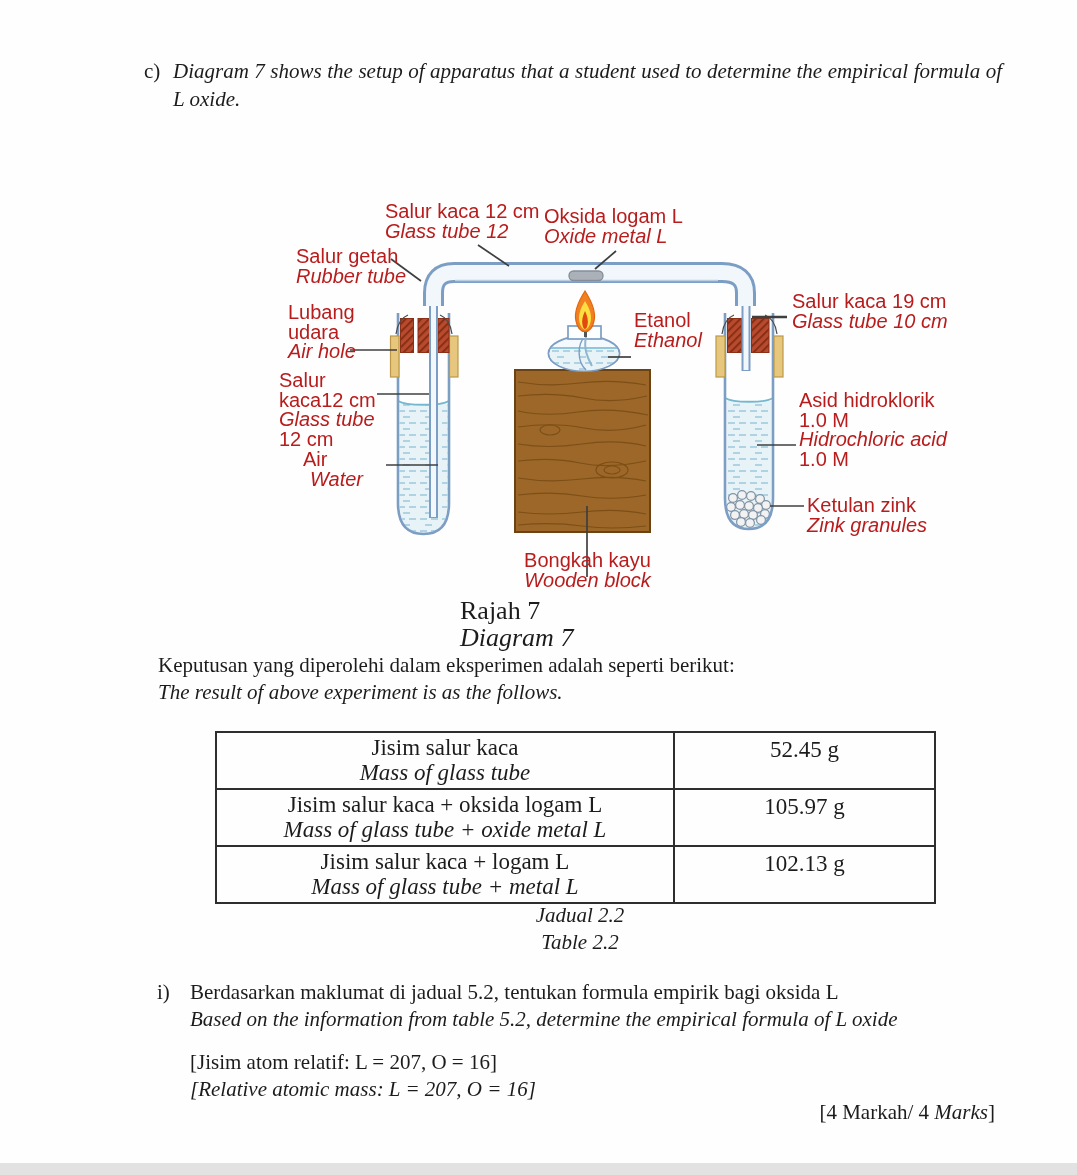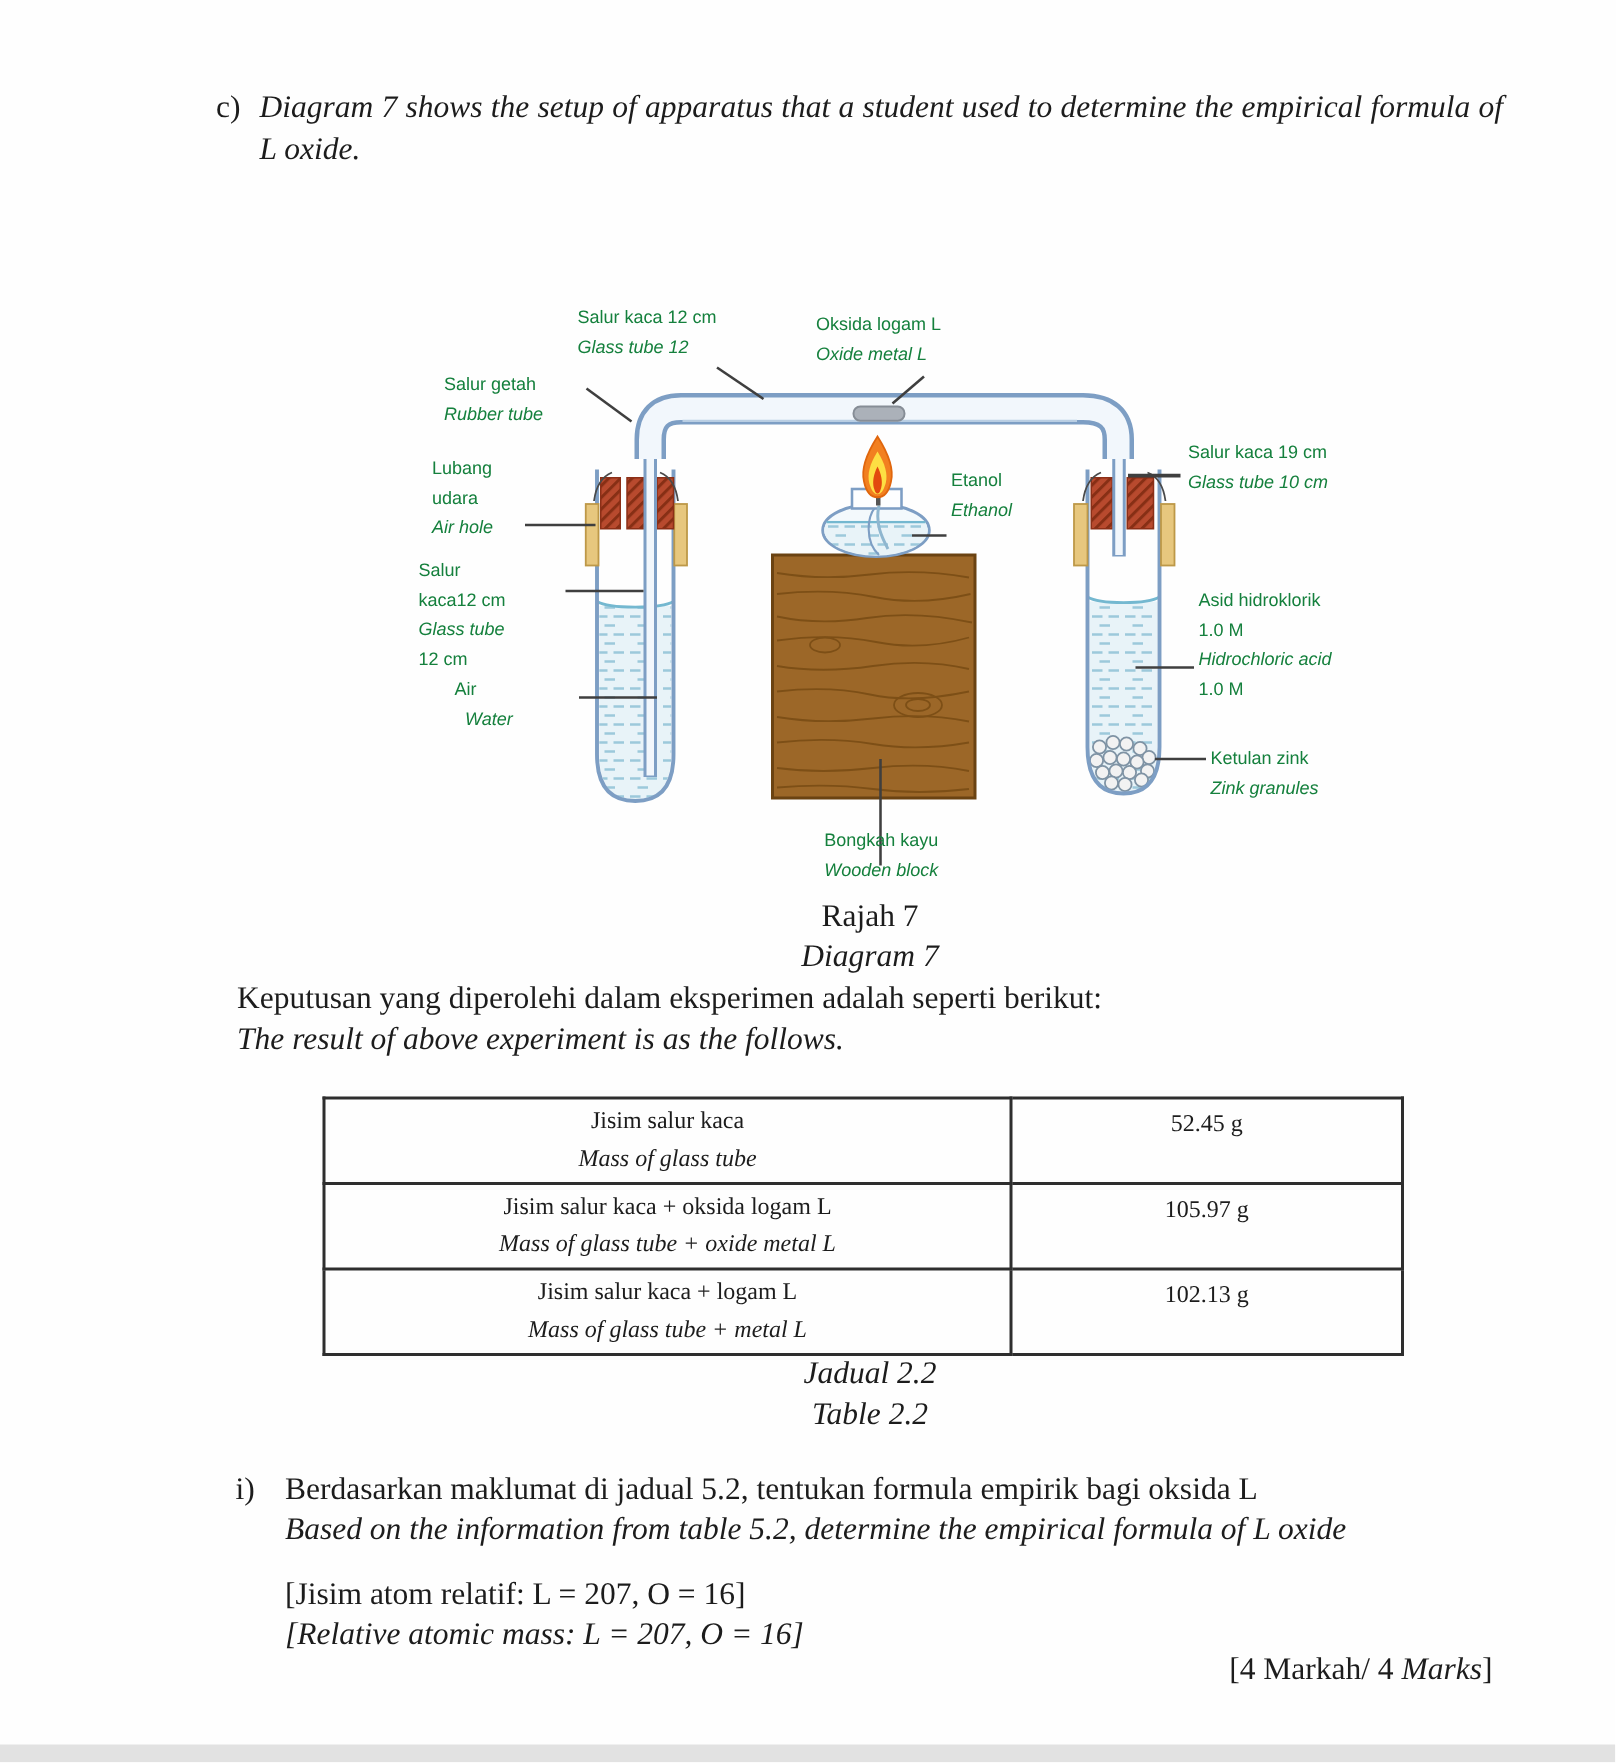--- a/index.html
+++ b/index.html
@@ -6,30 +6,30 @@
   .page{position:relative;width:1077px;height:1175px;background:#fefefe;overflow:hidden;
         font-family:"Liberation Serif",serif;color:#1c1c1c;}
   .it{font-style:italic;}
   
   .qc{position:absolute;left:144px;top:57px;width:858px;font-size:21px;line-height:28px;}
   .qc .marker{position:absolute;left:0;top:0;}
   .qc .body{margin-left:29px;text-align:justify;}
   
   .diagram{position:absolute;left:0;top:0;width:1077px;height:660px;}
   .apparatus{position:absolute;left:270px;top:190px;}
-  .dlabel{position:absolute;font-family:"Liberation Sans",sans-serif;font-size:12px;
-          line-height:19.5px;color:#15803d;white-space:nowrap;}
+  .dlabel{position:absolute;font-family:"Liberation Sans",sans-serif;font-size:20px;
+          line-height:19.5px;color:#b91c1c;white-space:nowrap;}
   .dlabel .ind{padding-left:7px;text-align:right;}
-  .caption{position:absolute;left:460px;top:597px;width:240px;text-align:center;
-           font-size:21px;line-height:27px;}
+  .caption{position:absolute;left:460px;top:597px;width:240px;text-align:left;
+           font-size:26px;line-height:27px;}
   
   .intro{position:absolute;left:158px;top:652px;width:820px;font-size:21px;line-height:27px;}
   
   table.results{position:absolute;left:215px;top:731px;width:721px;border-collapse:collapse;}
-  table.results td{border:2px solid #2e2e2e;font-size:16px;line-height:25px;text-align:center;
+  table.results td{border:2px solid #2e2e2e;font-size:23px;line-height:25px;text-align:center;
                    padding:2px 4px 3px 4px;}
   table.results td.desc{width:456px;}
   table.results td.val{width:255px;vertical-align:top;padding-top:4px;}
   .tcaption{position:absolute;left:460px;top:902px;width:240px;text-align:center;
             font-size:21px;line-height:27px;font-style:italic;}
   
   .qi{position:absolute;left:157px;top:979px;width:860px;font-size:21px;line-height:27px;}
   .qi .marker{position:absolute;left:0;top:0;}
   .qi .body{margin-left:33px;}
   .ram{position:absolute;left:190px;top:1049px;font-size:21px;line-height:27px;}

